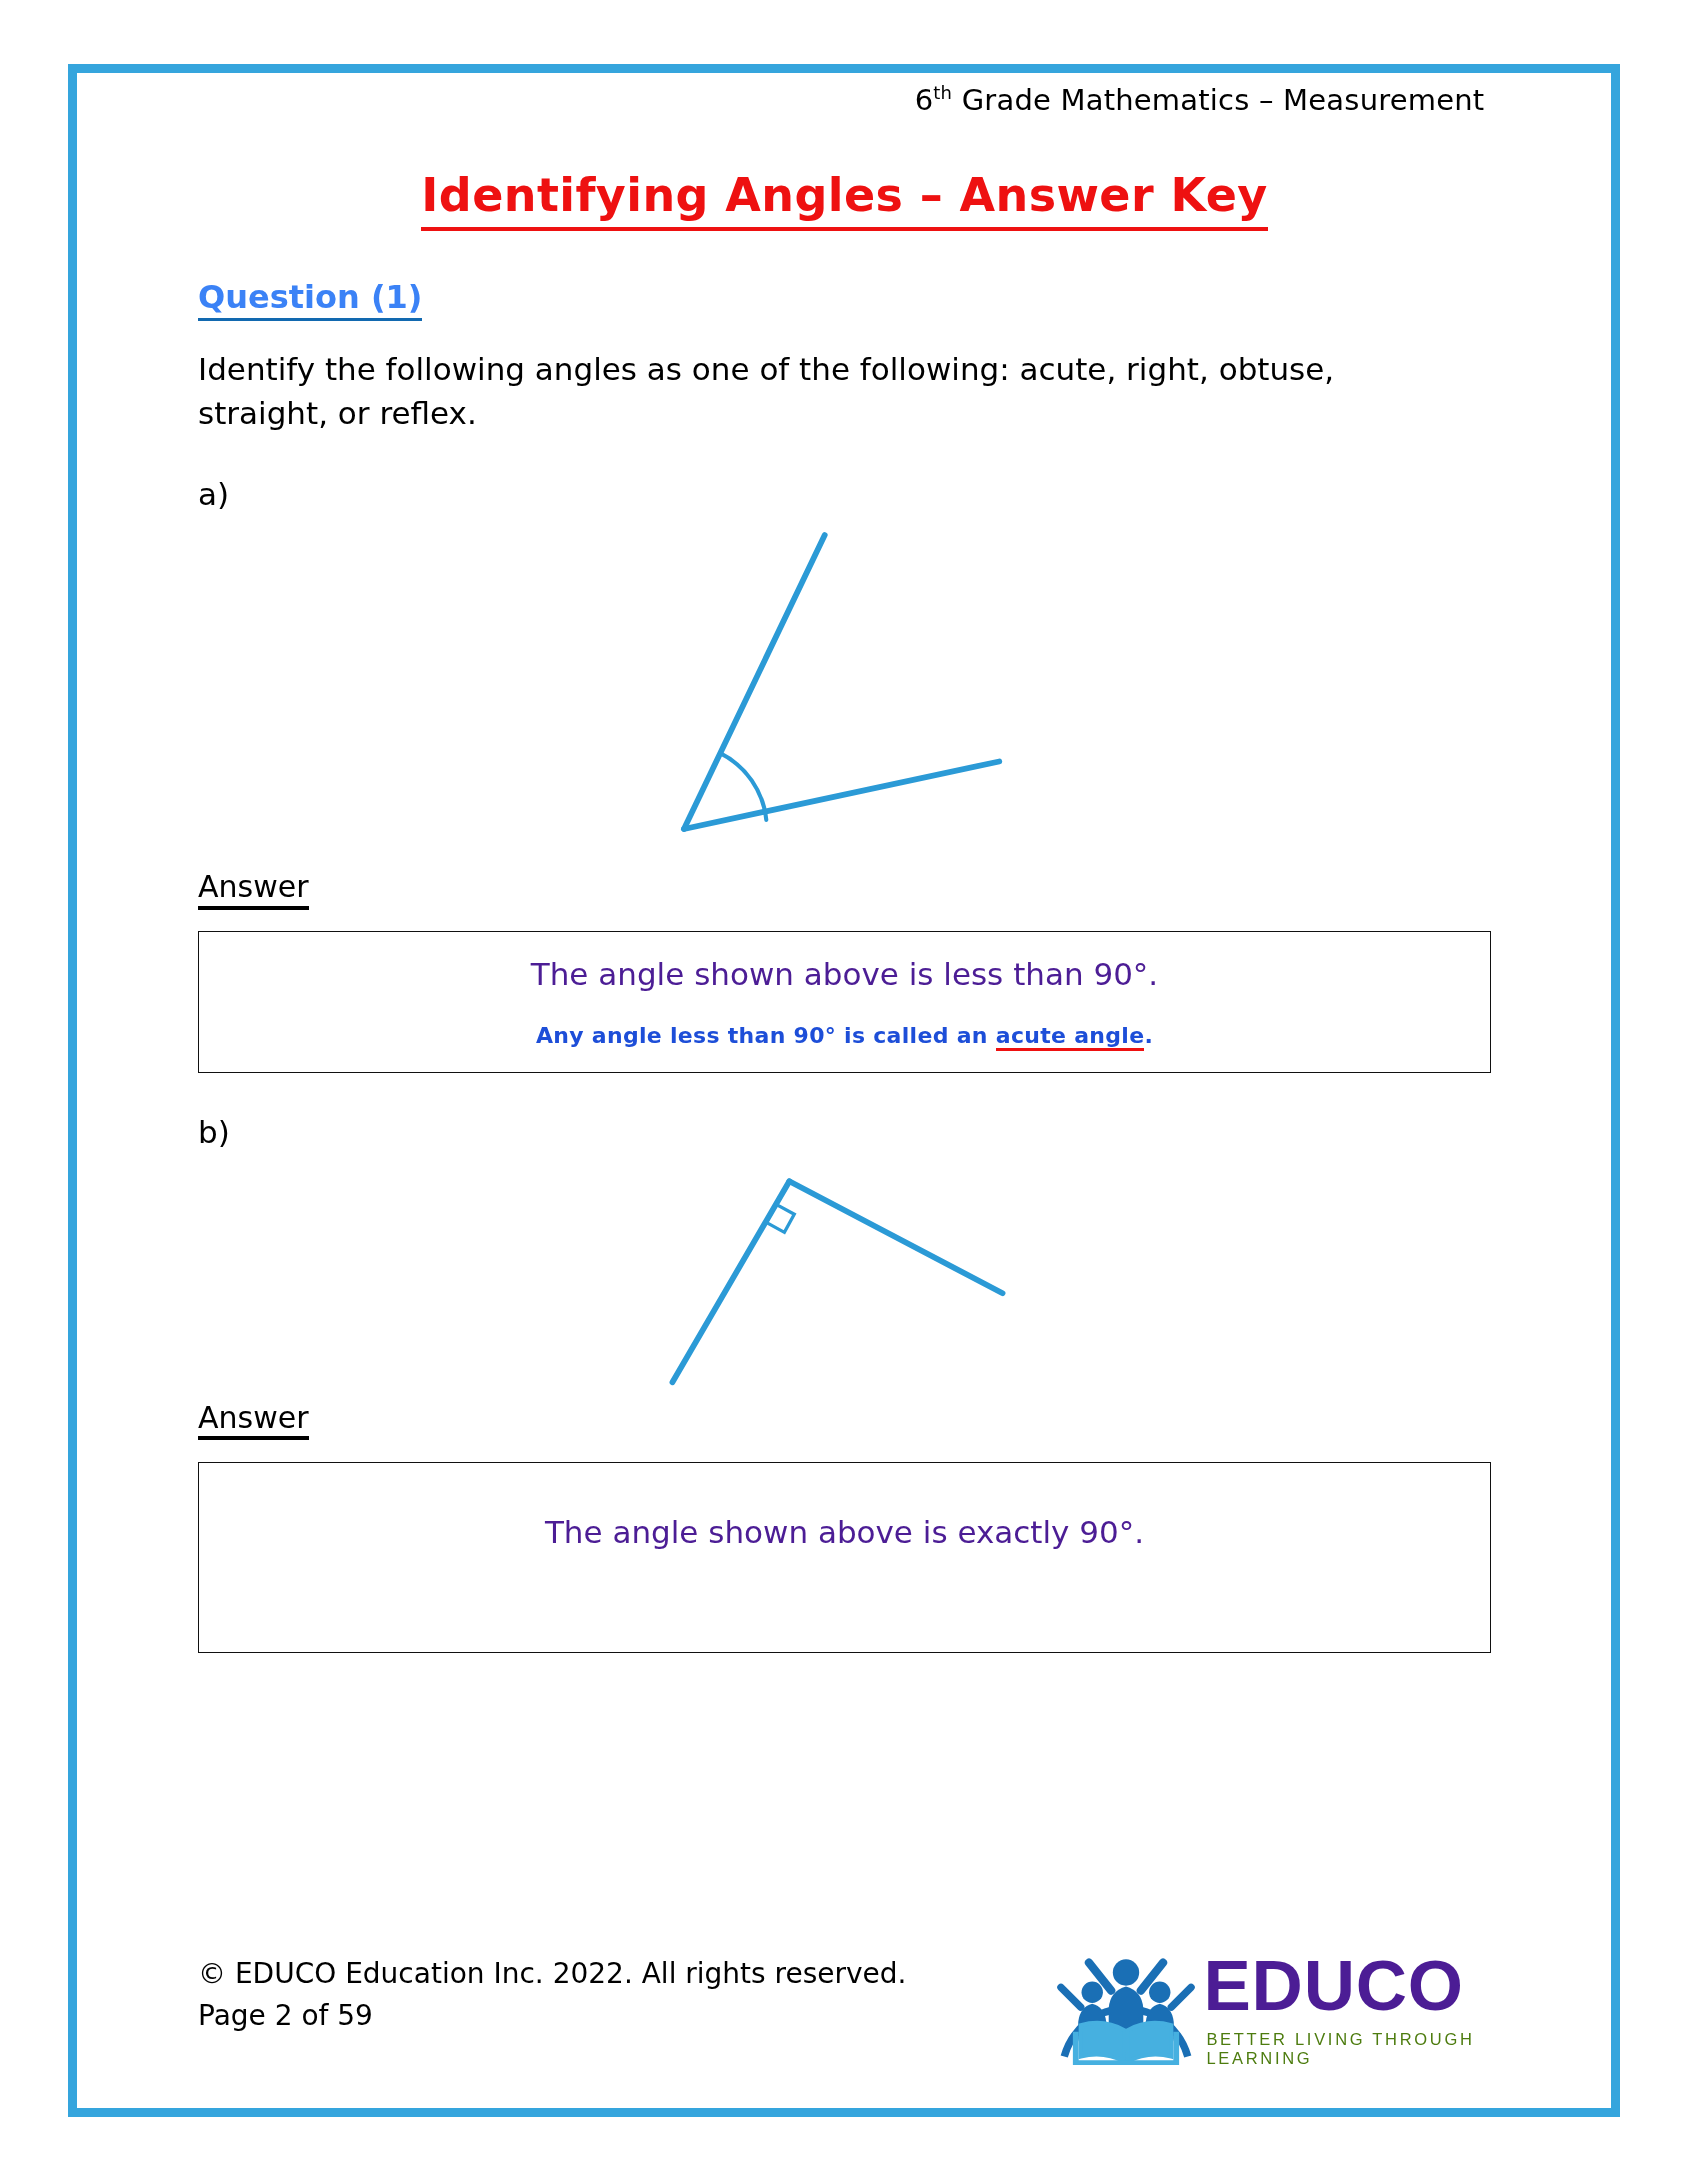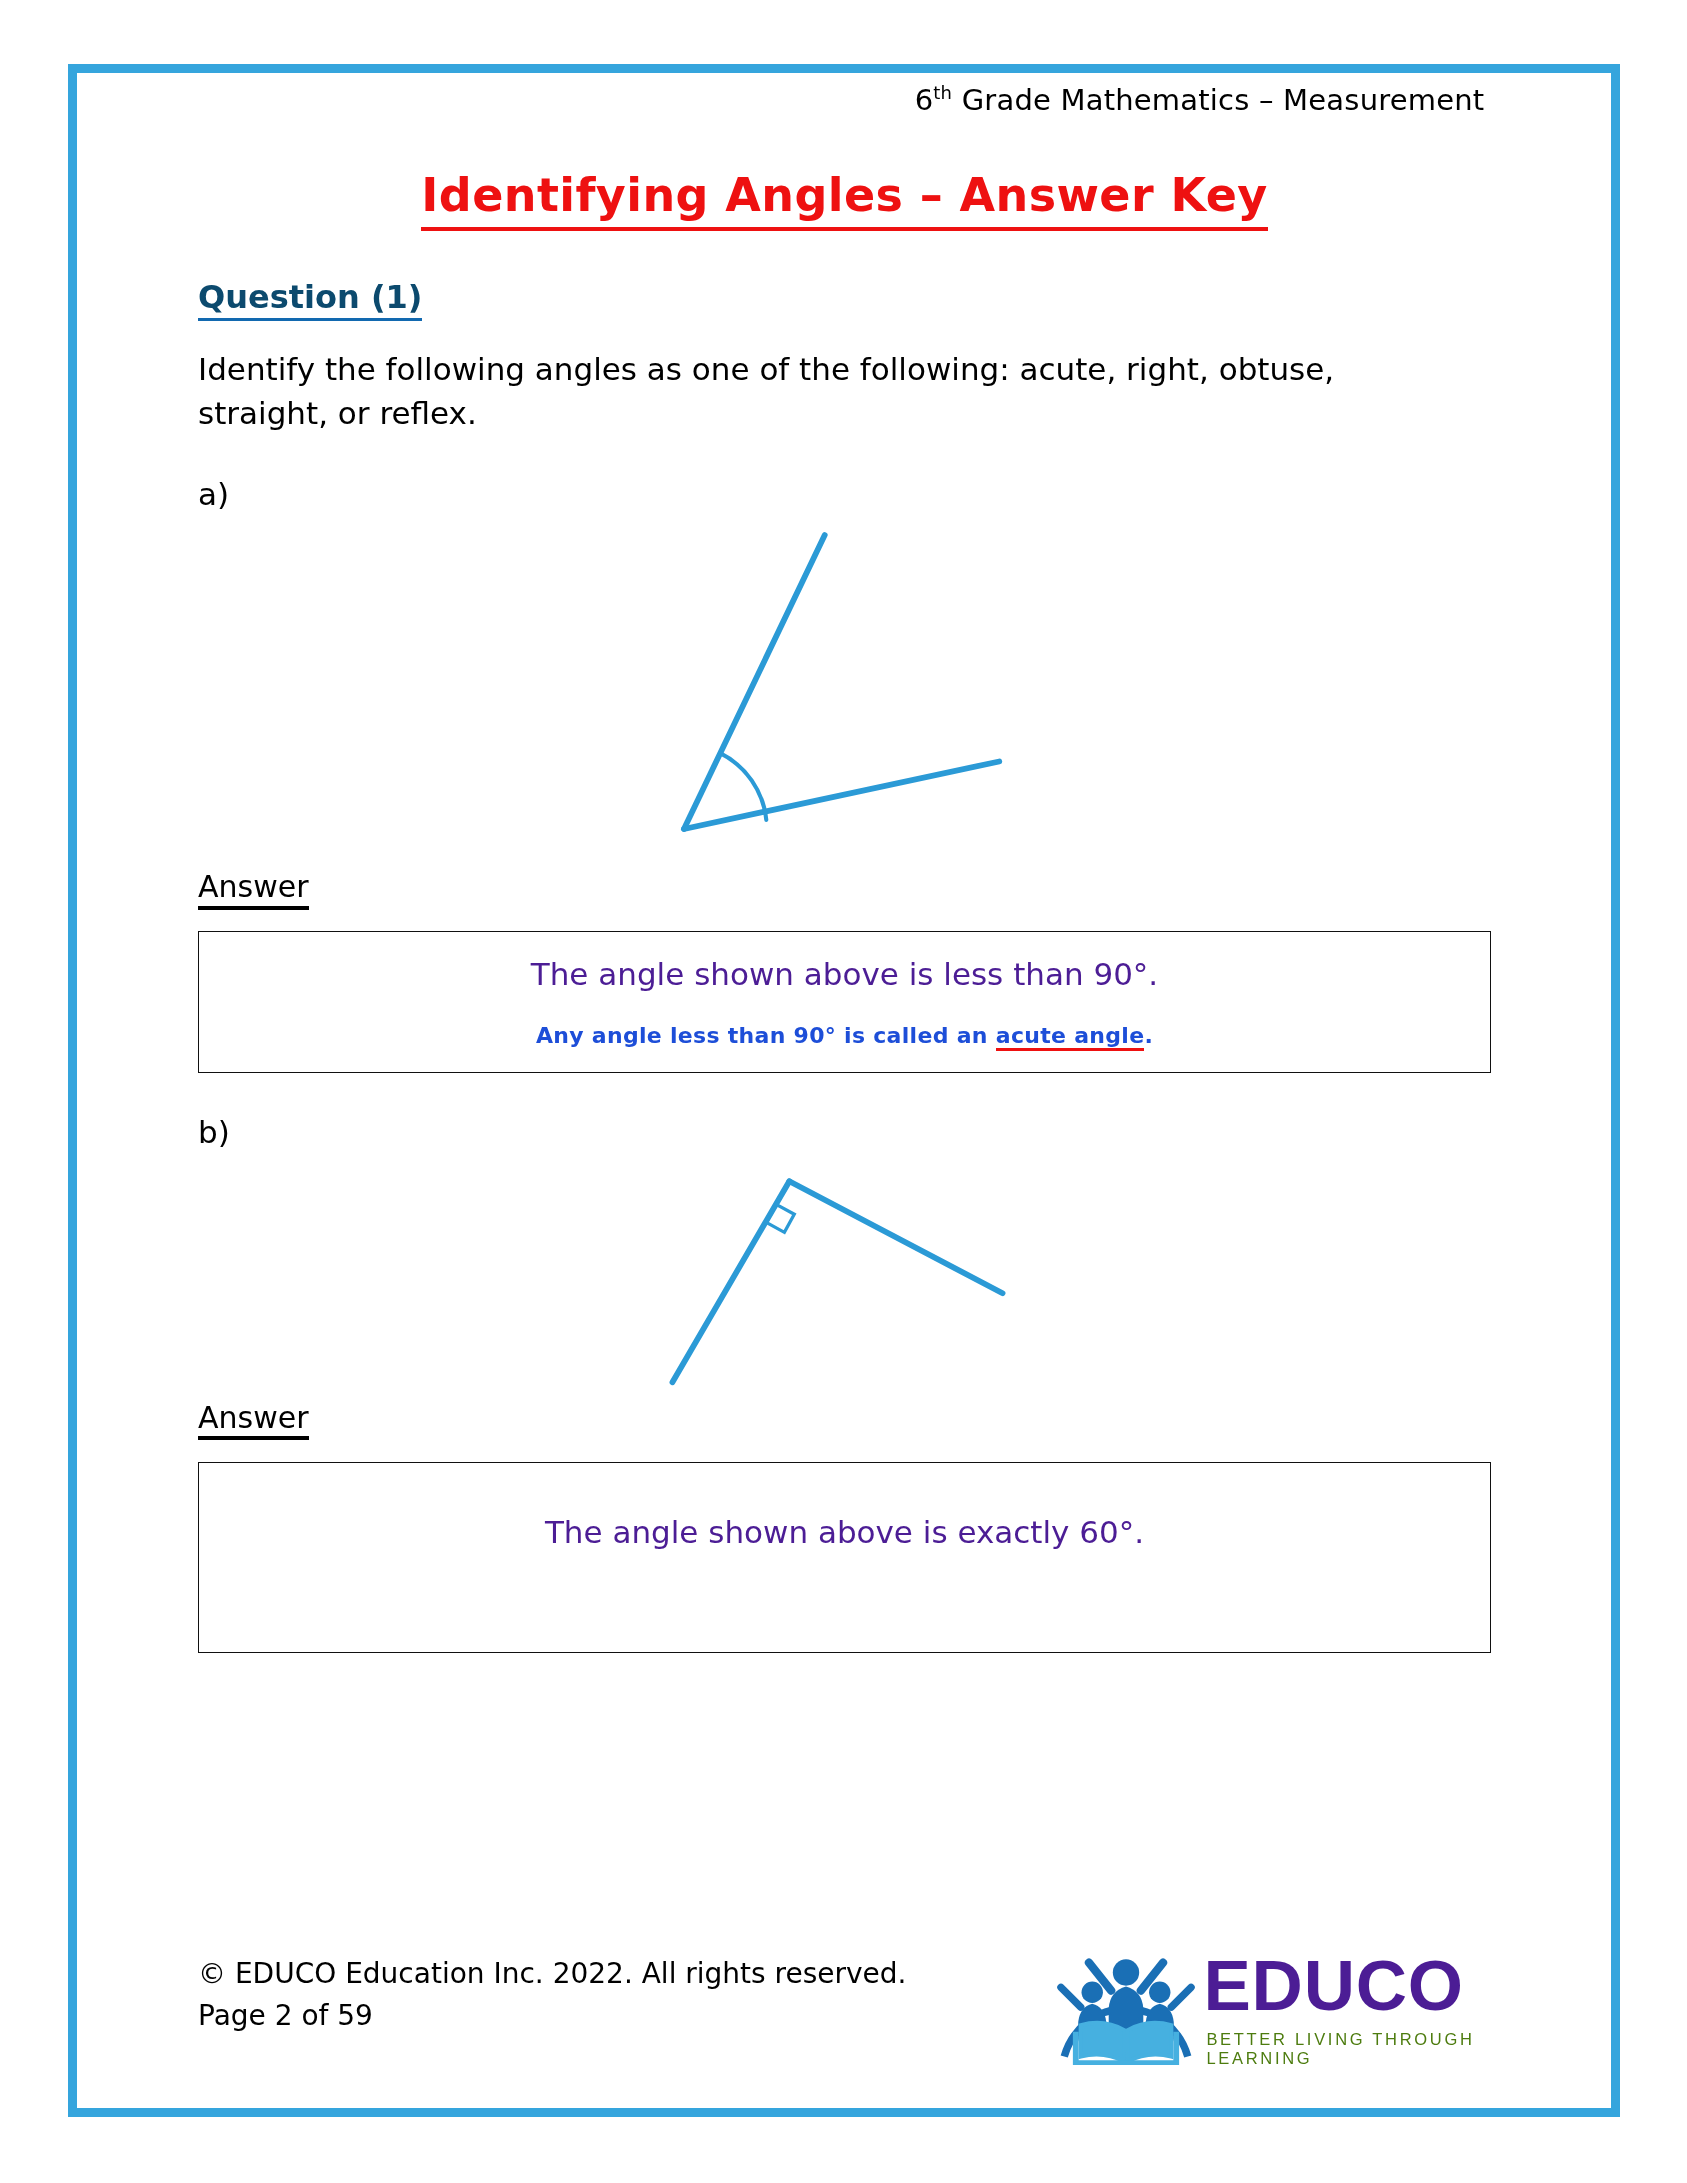--- a/index.html
+++ b/index.html
@@ -61,21 +61,21 @@
     padding-bottom: 3.3px;
     letter-spacing: 0.4px;
   }
   .doc-title .ul {
     border-bottom: 4.1px solid #ee1111;
     padding-bottom: 5px;
     display: inline-block;
   }
 
   .q-head {
-    color: #0c4a6e;
+    color: #3b82f6;
     font-weight: bold;
     font-size: 32px;
     margin: 43px 8px 0 0;
     display: inline-block;
   }
   .q-head .ul {
     border-bottom: 3.3px solid #1269b0;
     padding-bottom: 2.5px;
     display: inline-block;
   }
@@ -228,21 +228,21 @@
 
         <path d="M 702 66 L 724 78 L 712 100 L 690 88 Z" fill="none" stroke="#2b9ad6" stroke-width="4"></path>
       </svg>
     </div>
 
     <div>
       <div class="answer-label"><span class="ul">Answer</span></div>
     </div>
 
     <div class="answer-box tall">
-      <p class="ans-line1">The angle shown above is exactly 60°.</p>
+      <p class="ans-line1">The angle shown above is exactly 90°.</p>
     </div>
 
   </div>
 
   <div id="footer">
     <p class="foot-text">© EDUCO Education Inc. 2022. All rights reserved.</p>
     <p class="foot-text">Page 2 of 59</p>
 
     <div id="logo">
       <svg width="140" height="124" viewBox="0 0 170 150" style="position:absolute;left:0;top:3.3px;">

